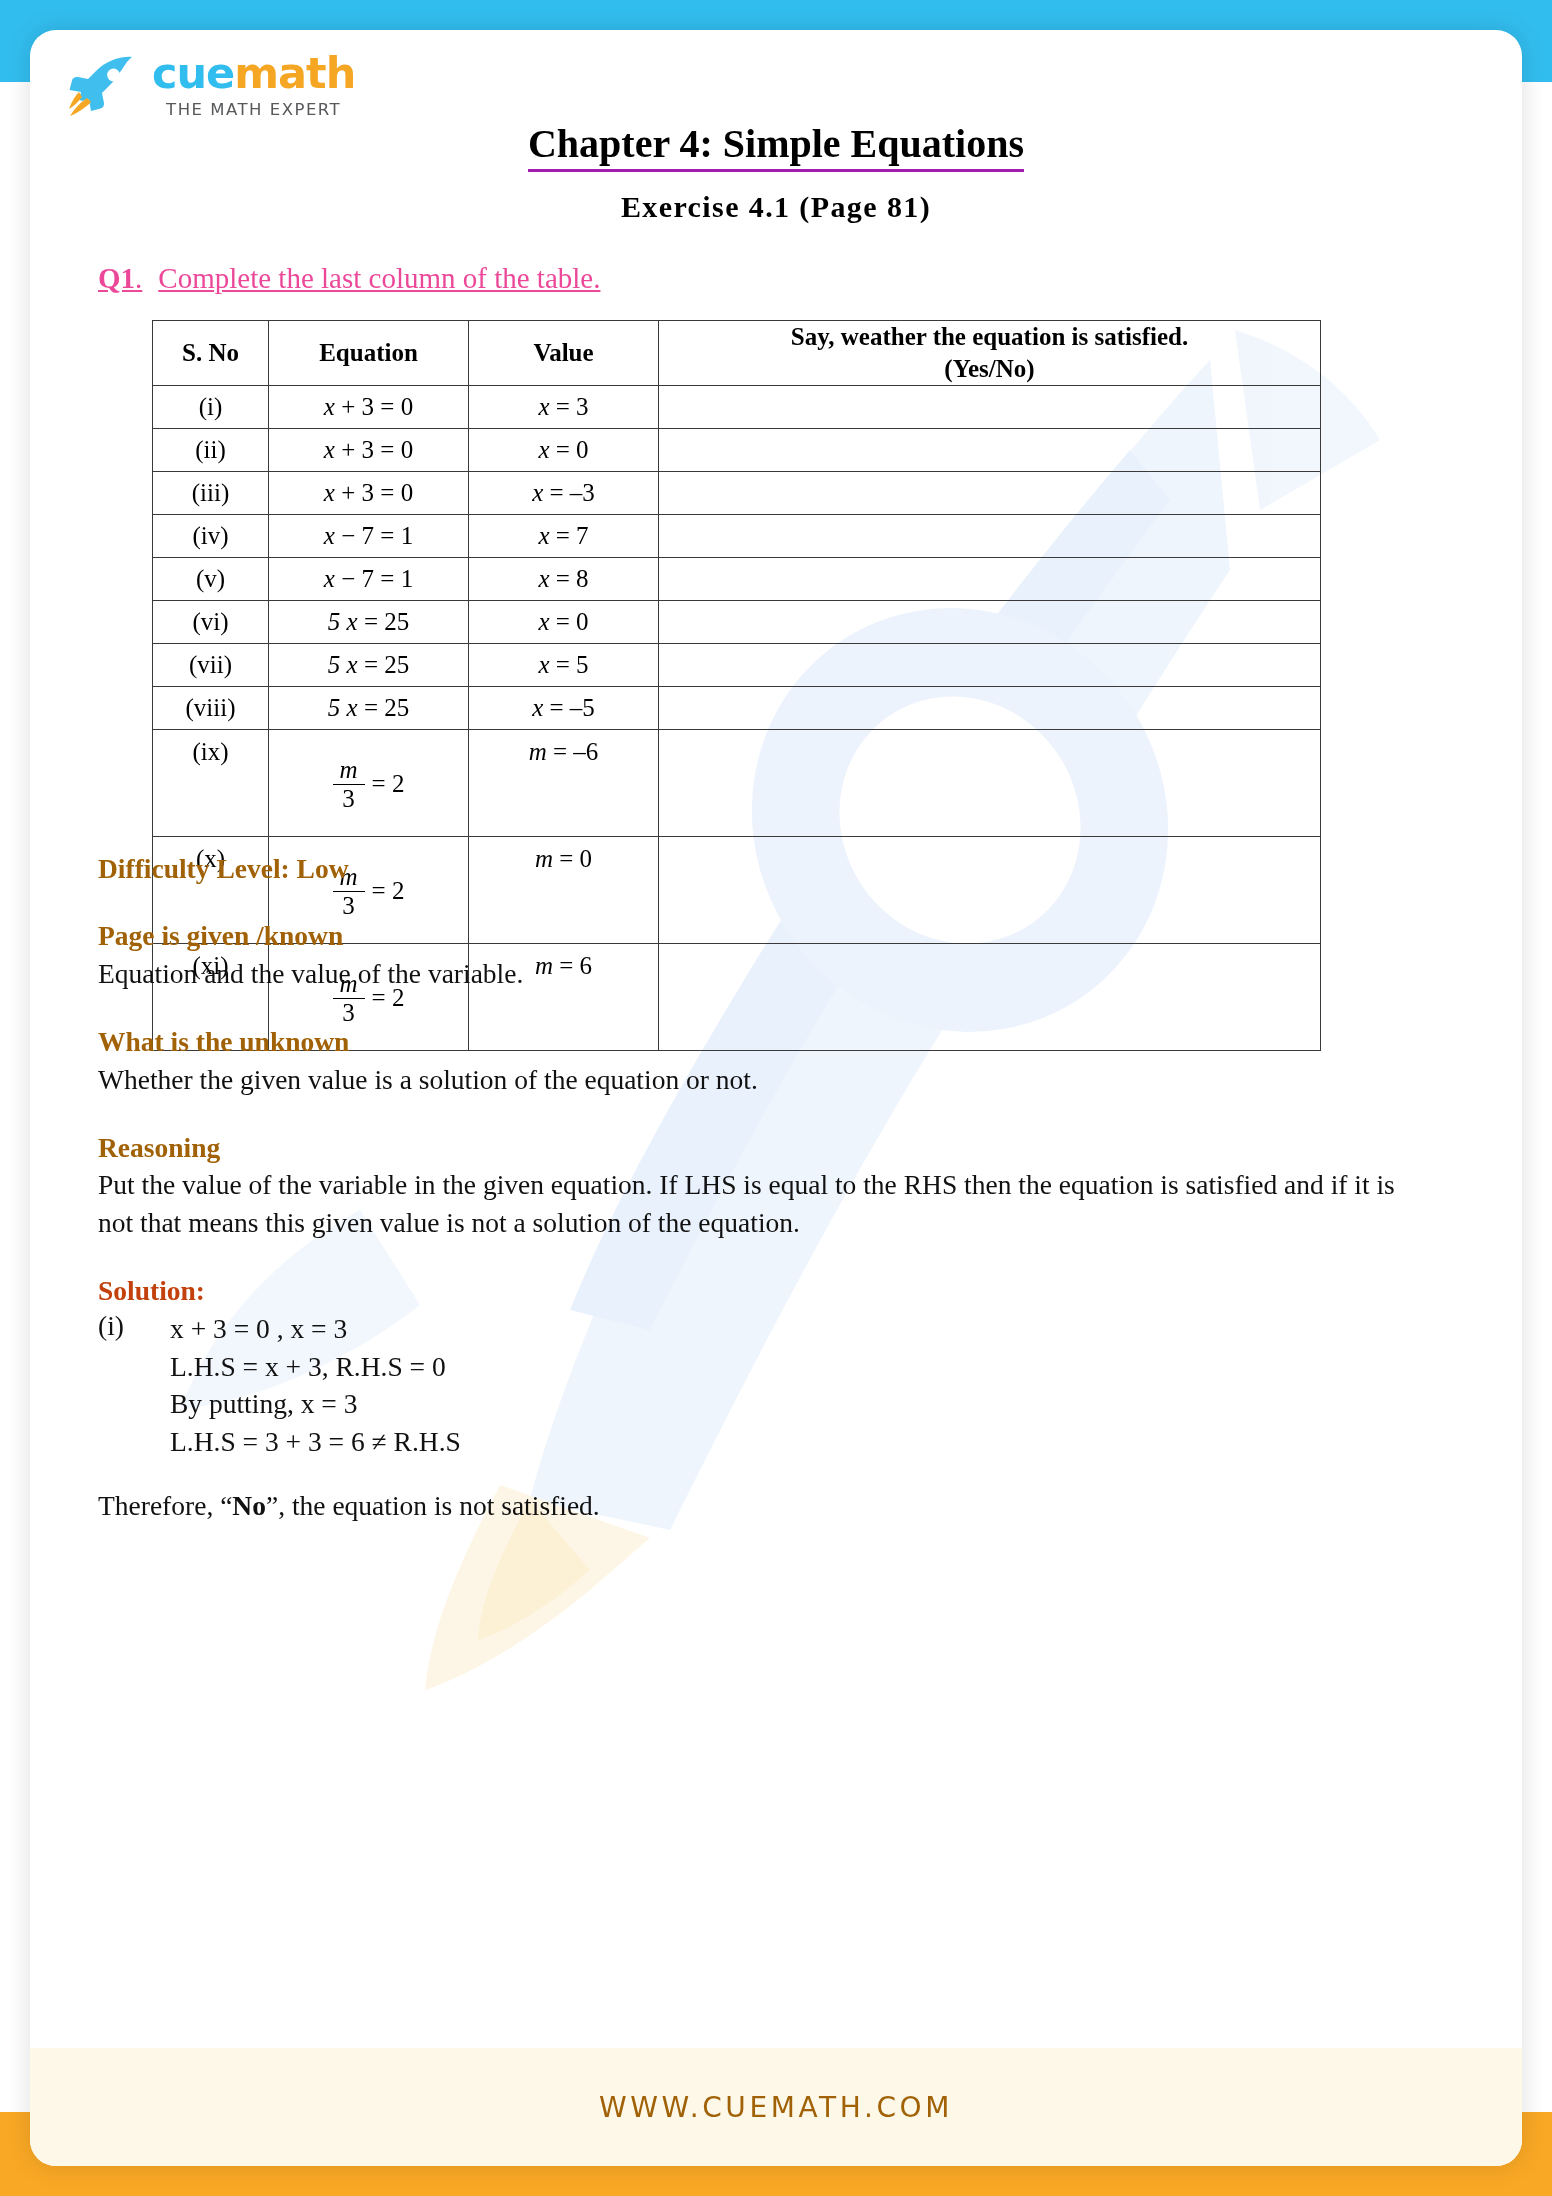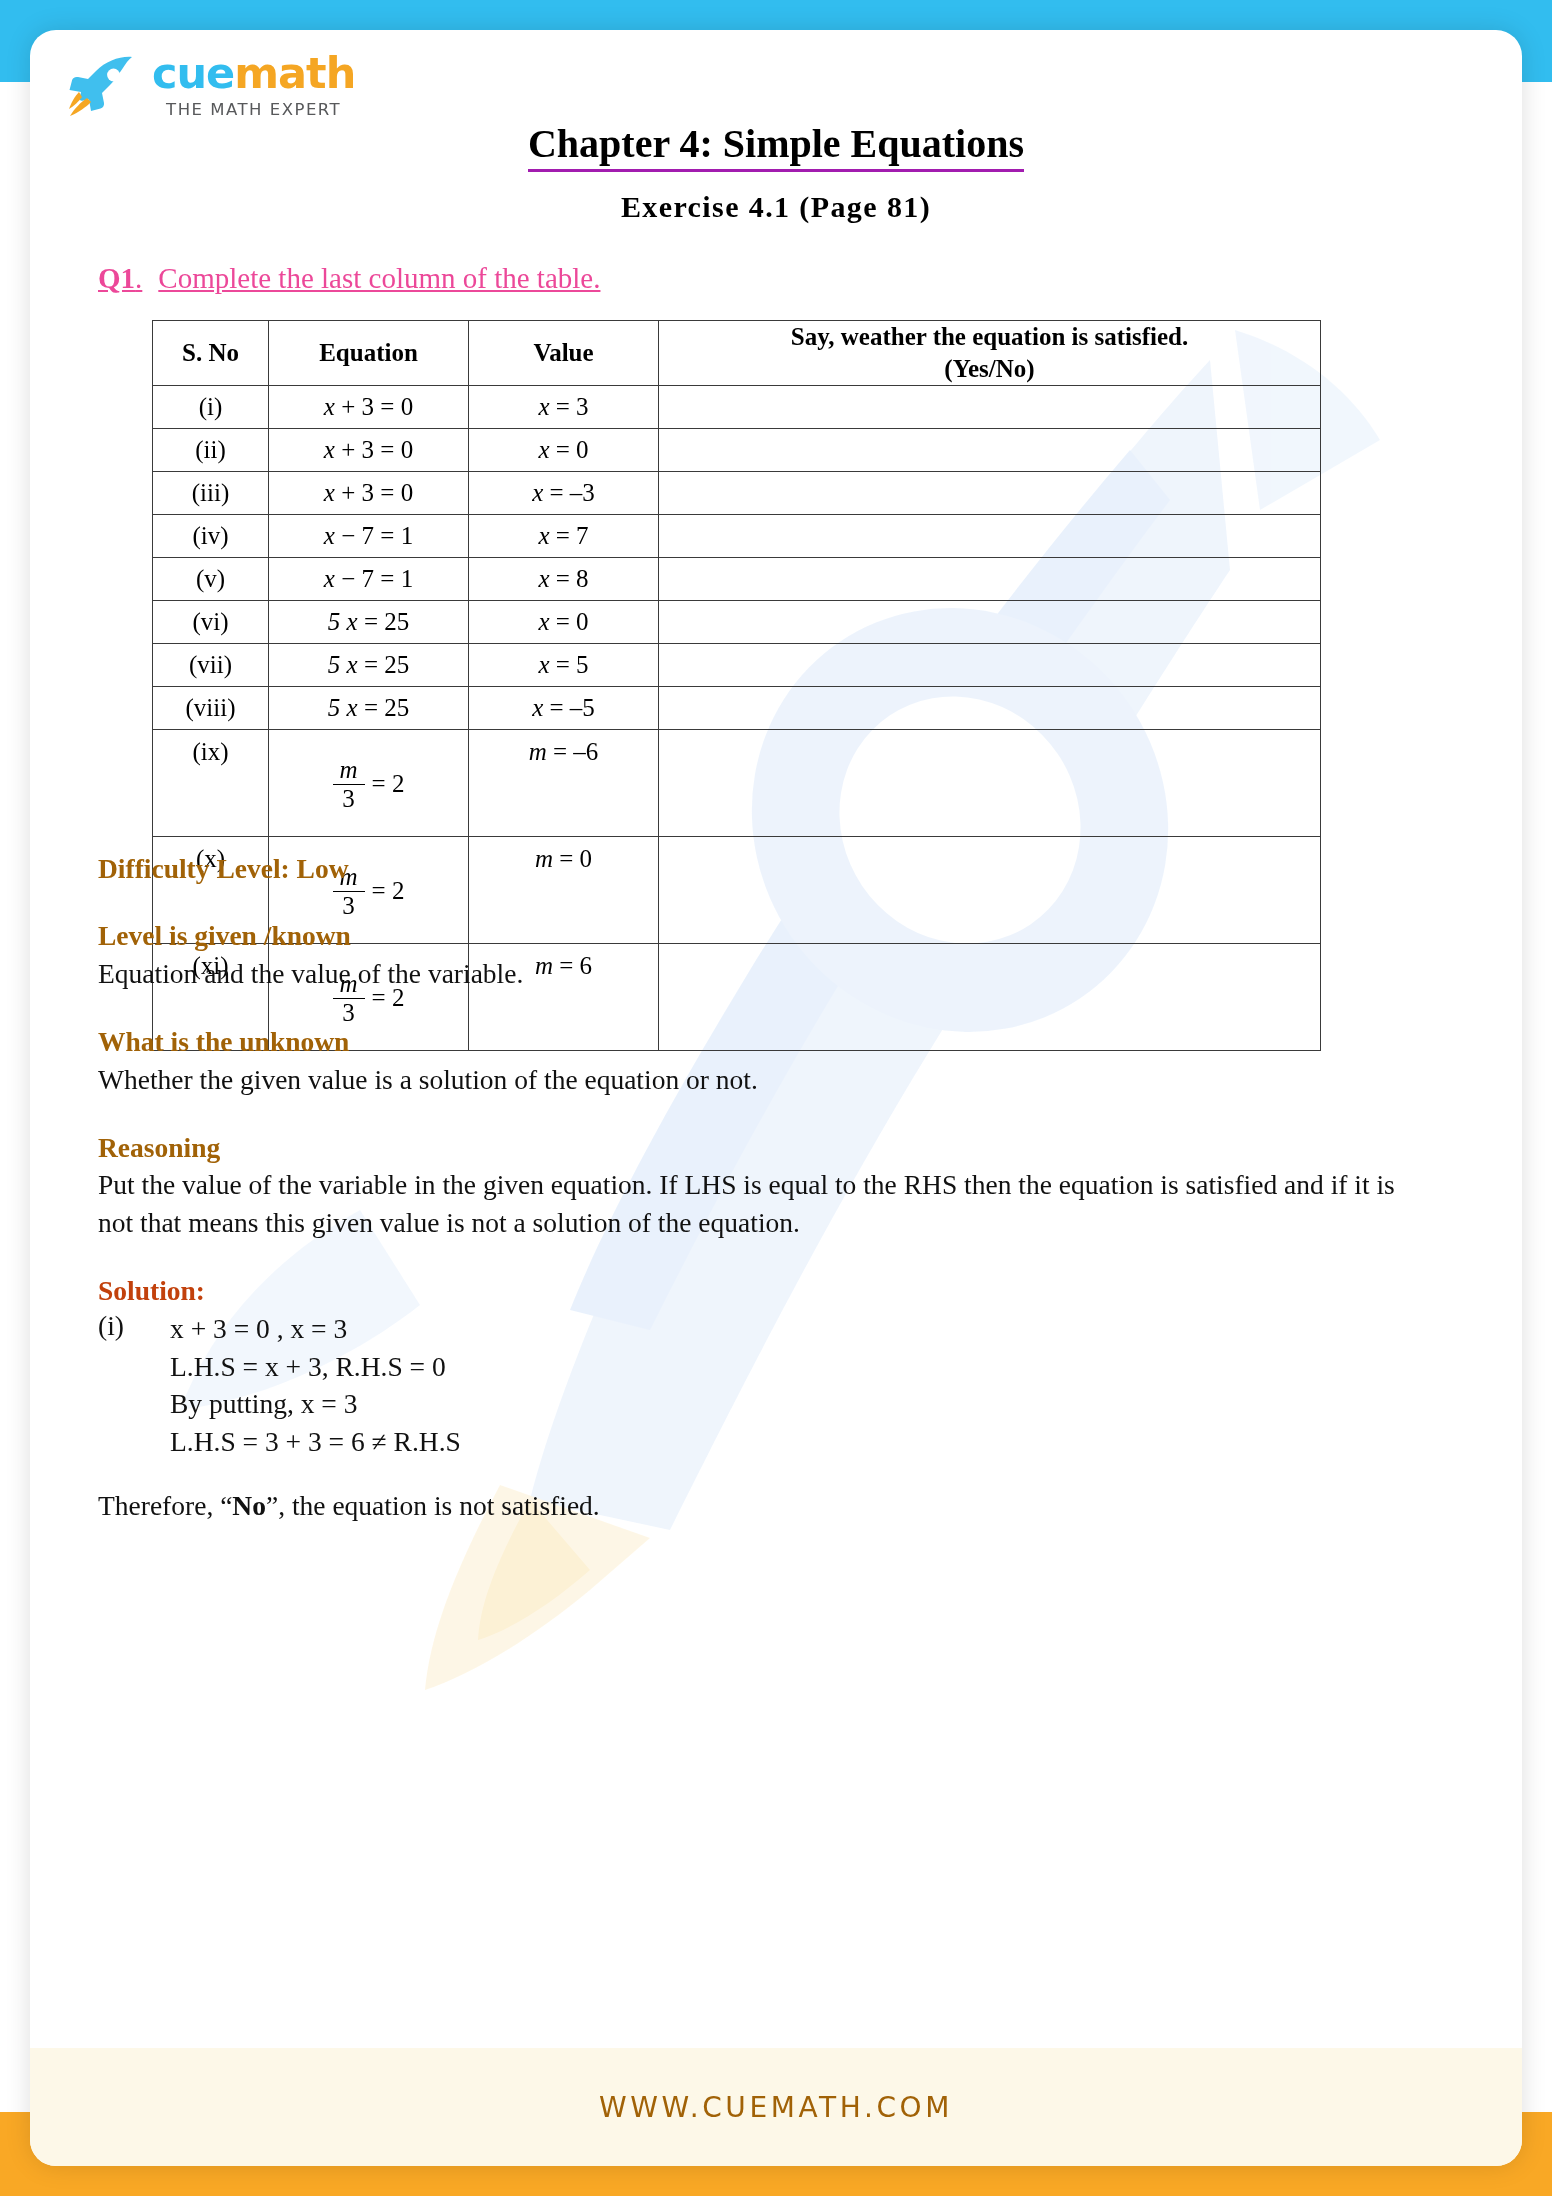--- a/index.html
+++ b/index.html
@@ -416,21 +416,21 @@
               </tr>
             </tbody>
         </table>
       </div>
 
       <div class="prose">
 
         <p class="sec-head blue">Difficulty Level: Low</p>
         <div class="gap-lg"></div>
 
-        <p class="sec-head blue">Level is given /known</p>
+        <p class="sec-head blue">Page is given /known</p>
         <p class="sec-body">Equation and the value of the variable.</p>
         <div class="gap-lg"></div>
 
         <p class="sec-head blue">What is the unknown</p>
         <p class="sec-body">Whether the given value is a solution of the equation or not.</p>
         <div class="gap-lg"></div>
 
         <p class="sec-head blue">Reasoning</p>
         <p class="sec-body">Put the value of the variable in the given equation. If LHS is equal to the RHS then the equation is satisfied and if it is not that means this given value is not a solution of the equation.</p>
         <div class="gap-lg"></div>

